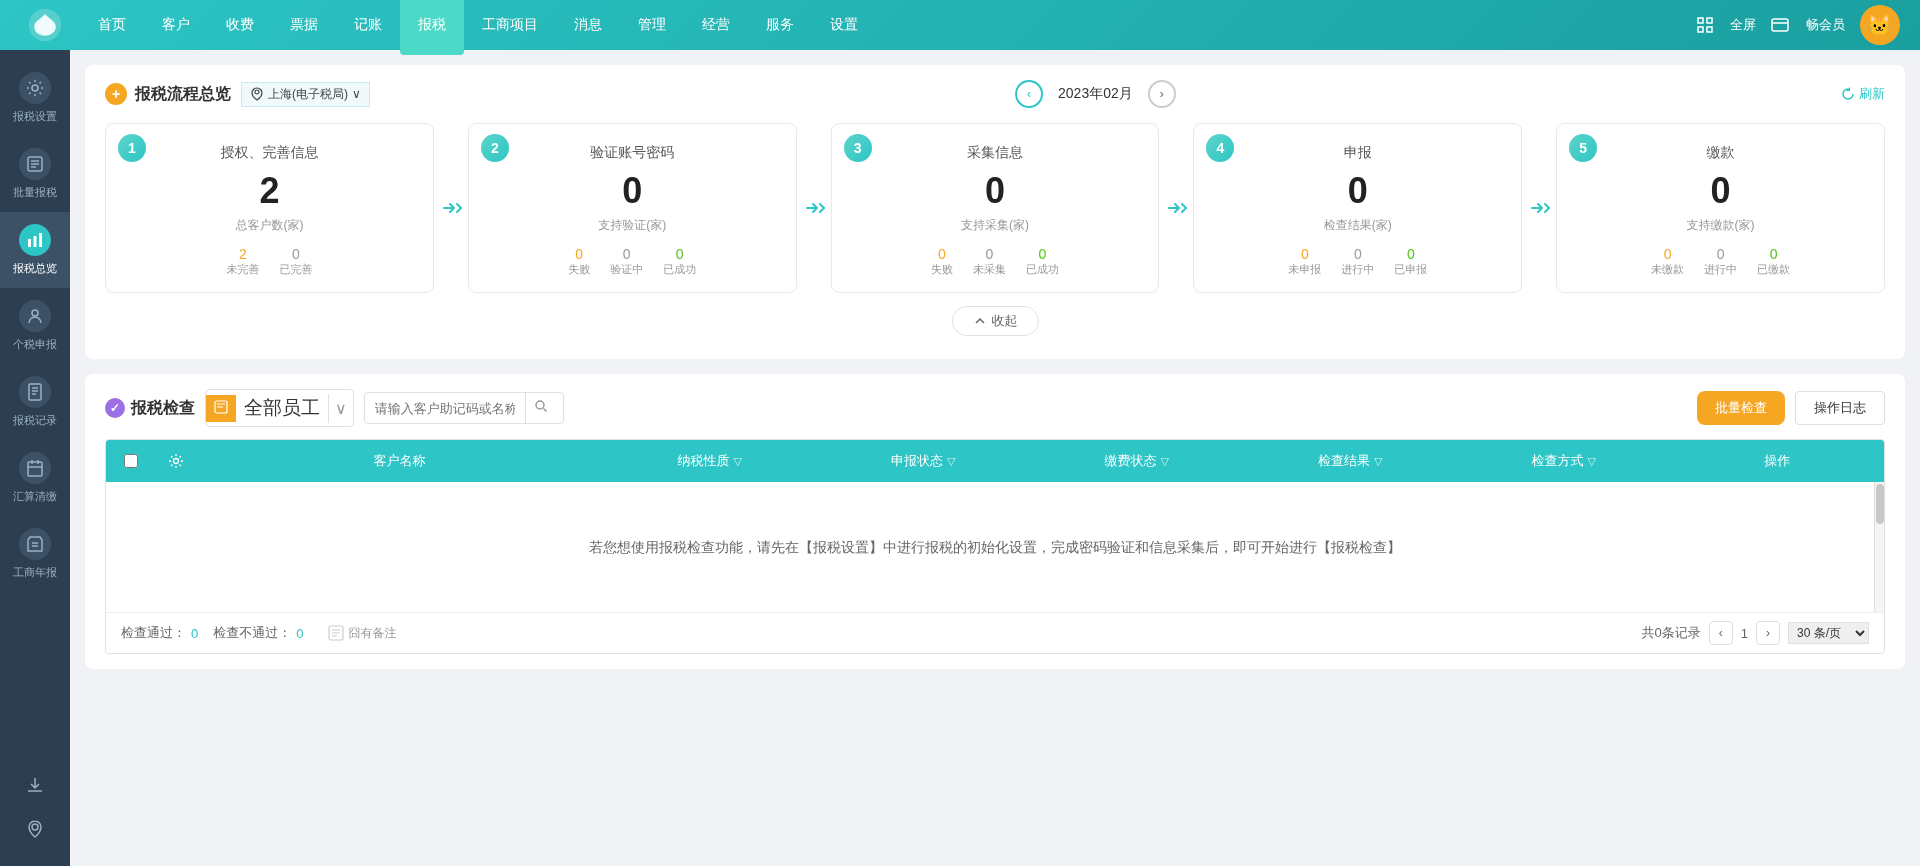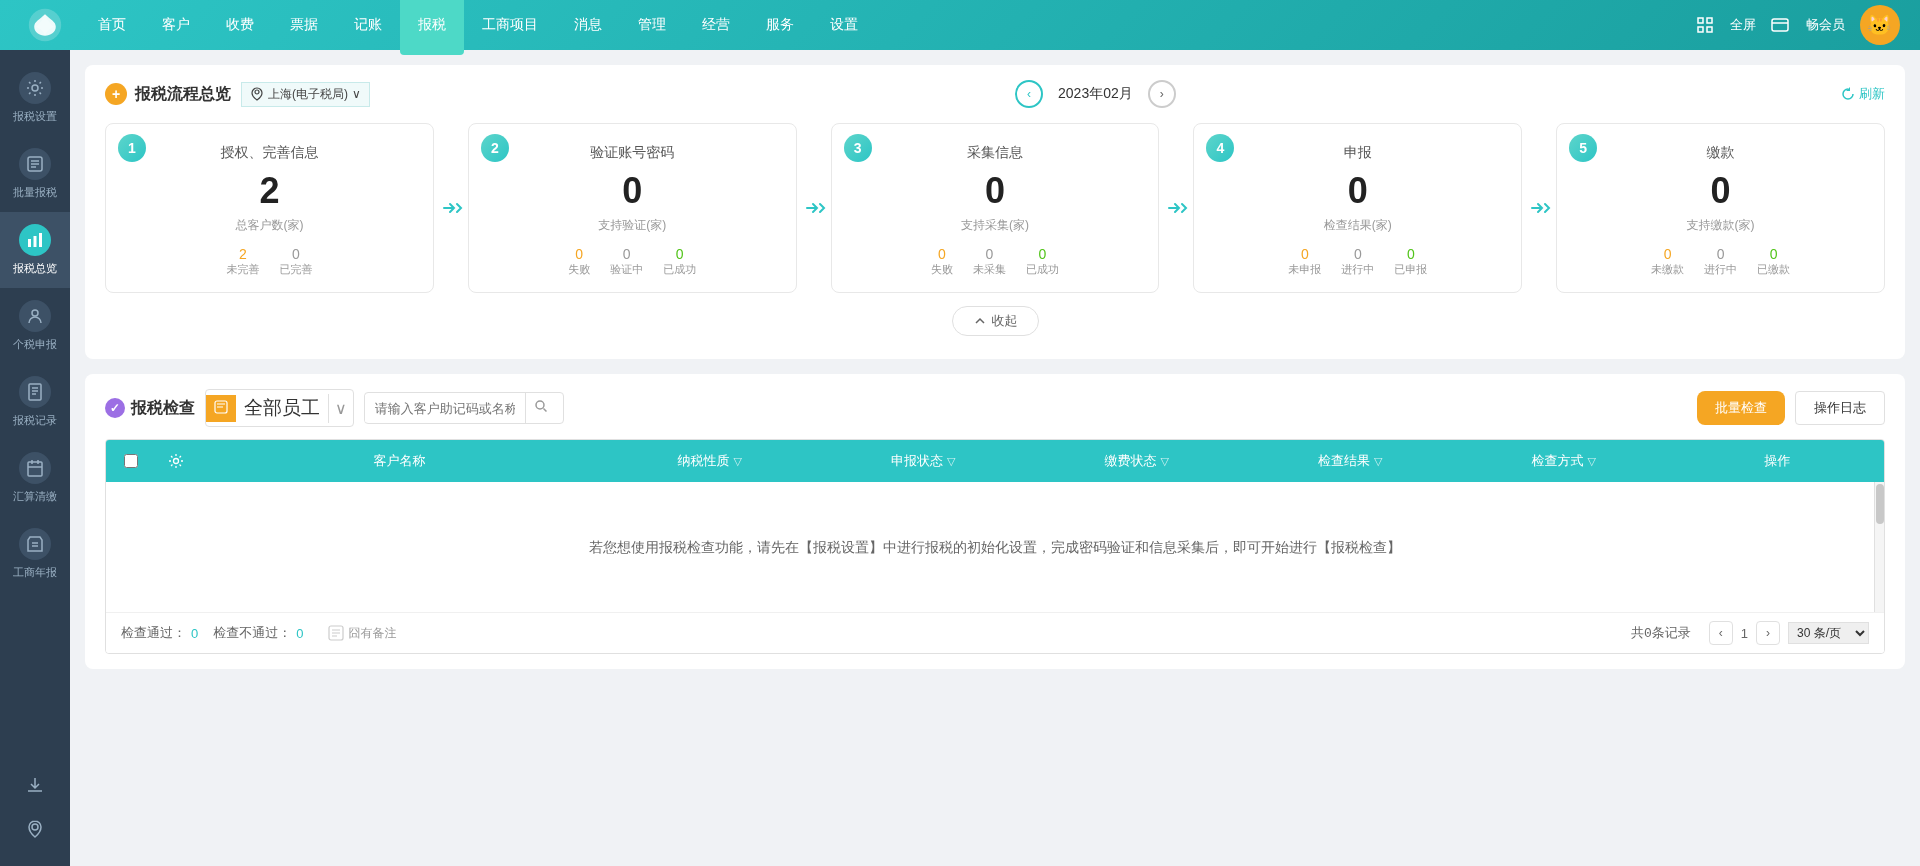--- a/index.html
+++ b/index.html
@@ -856,21 +856,21 @@
             <a href="#">0</a>
           </div>
           <div class="note-icon">
             <svg width="16" height="16" viewBox="0 0 16 16" fill="none">
                 <rect x="1" y="1" width="14" height="14" rx="2" stroke="#ccc" stroke-width="1.2" fill="none"></rect>
                 <path d="M4 5h8M4 8h8M4 11h5" stroke="#ccc" stroke-width="1.2"></path>
               </svg>
             <span style="color:#999; font-size:12px;">囧有备注</span>
           </div>
           <div class="pagination">
-            <span style="margin-right:10px;font-family:Liberation Mono, monospace;">共0条记录</span>
+            <span style="">共0条记录</span>
             <div class="page-btn">‹</div>
             <span>1</span>
             <div class="page-btn">›</div>
             <select class="page-select">
               <option>30 条/页</option>
               <option>50 条/页</option>
               <option>100 条/页</option>
             </select>
           </div>
         </div>

